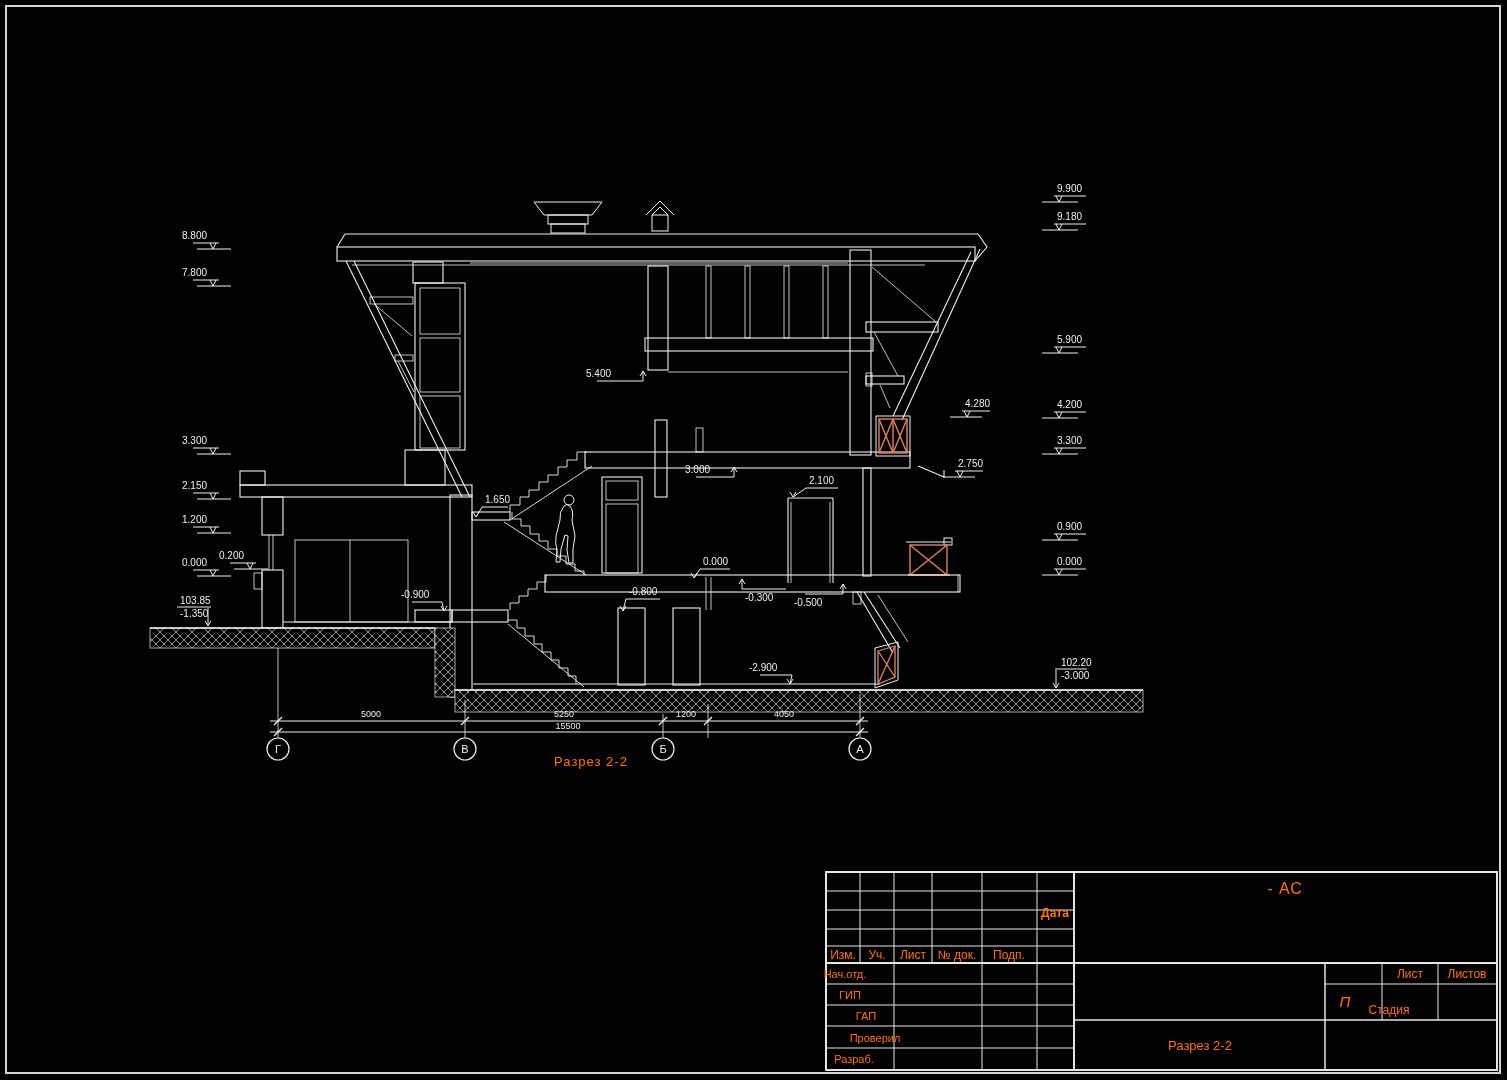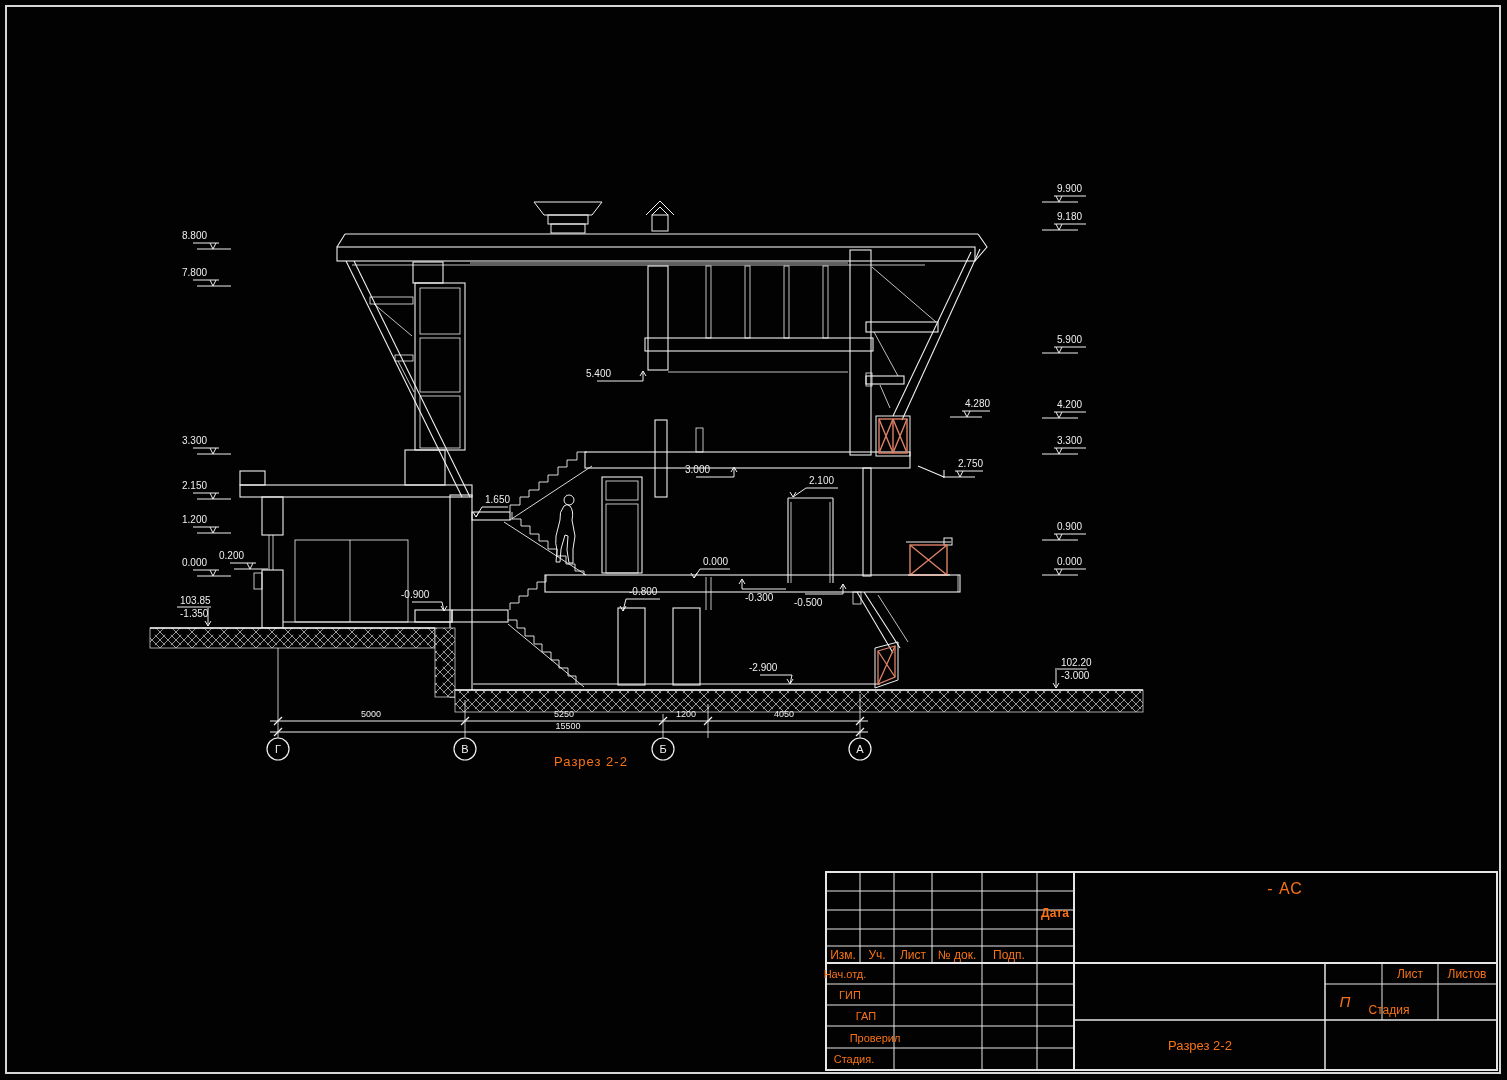--- a/index.html
+++ b/index.html
@@ -454,20 +454,20 @@
   <div class="lbl ctr tb-small" style="left:843px;top:955px;">Изм.</div>
   <div class="lbl ctr tb-small" style="left:877px;top:955px;">Уч.</div>
   <div class="lbl ctr tb-small" style="left:913px;top:955px;">Лист</div>
   <div class="lbl ctr tb-small" style="left:957px;top:955px;text-align:center;">№ док.</div>
   <div class="lbl ctr tb-small" style="left:1009px;top:955px;">Подп.</div>
   <div class="lbl ctr tb-small" style="left:1055px;top:913px;font-weight:bold;">Дата</div>
   <div class="lbl ctr" style="left:832px;top:974px;margin-left:13px;">Нач.отд.</div>
   <div class="lbl ctr" style="left:850px;top:995px;text-align:center;">ГИП</div>
   <div class="lbl ctr" style="left:850px;top:1016px;padding-left:32px;">ГАП</div>
   <div class="lbl ctr" style="left:858px;top:1038px;padding-left:34px;">Проверил</div>
-  <div class="lbl ctr" style="left:854px;top:1059px;">Стадия.</div>
+  <div class="lbl ctr" style="left:854px;top:1059px;">Разраб.</div>
   <div class="lbl ctr tb-small" style="left:1353px;top:1010px;margin-left:36px;">Стадия</div>
   <div class="lbl ctr tb-small" style="left:1410px;top:974px;">Лист</div>
   <div class="lbl ctr tb-small" style="left:1467px;top:974px;">Листов</div>
   <div class="lbl ctr stage-val" style="left:1345px;top:1001px;">П</div>
   <div class="lbl ctr tb-title" style="left:1200px;top:1045px;">Разрез 2-2</div>
 </div>
 </div>
 
 </body></html>

